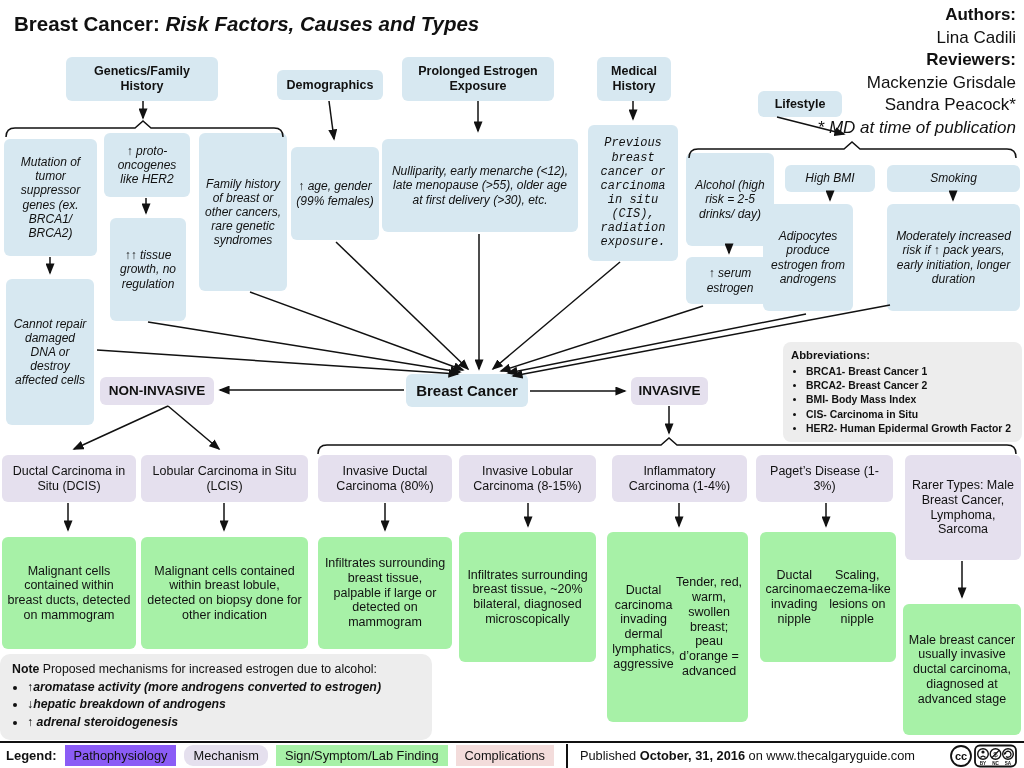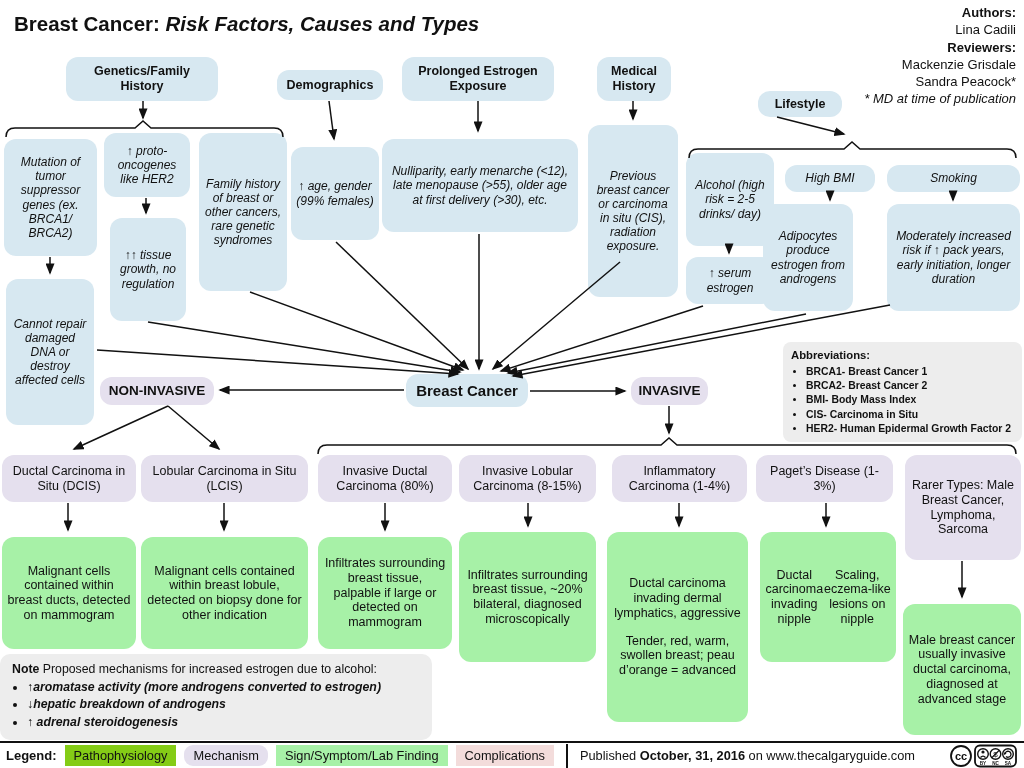--- a/index.html
+++ b/index.html
@@ -1,44 +1,44 @@
 <!DOCTYPE html>
 <html><head>
 <meta charset="utf-8">
 <style>
   html,body{margin:0;padding:0;width:1024px;height:768px;background:#fff;
     font-family:"Liberation Sans","DejaVu Sans",sans-serif;color:#111;overflow:hidden;}
   #canvas{position:relative;width:1024px;height:768px;}
   svg.overlay{position:absolute;left:0;top:0;width:1024px;height:768px;pointer-events:none;}
-  .box{position:absolute;border-radius:12px;display:flex;align-items:center;justify-content:center;
+  .box{position:absolute;border-radius:6px;display:flex;align-items:center;justify-content:center;
        text-align:center;padding:2px 5px;box-sizing:border-box;font-size:12px;line-height:1.18;}
   .blue{background:#d7e8f1;}
   .purple{background:#e5e0ee;}
   .green{background:#a7f1a7;}
   .gray{background:#ededed;}
   .it{font-style:italic;}
   .bd{font-weight:bold;}
   .cat{font-weight:bold;font-size:12.5px;background:#d7e8f1;}
   .type{font-size:12.5px;}
   .sign{font-size:12.5px;}
   .title{position:absolute;left:14px;top:12px;font-size:20.5px;font-weight:bold;}
-  .credits{position:absolute;right:8px;top:4px;text-align:right;font-size:13px;line-height:1.33;}
+  .credits{position:absolute;right:8px;top:4px;text-align:right;font-size:17px;line-height:1.33;}
   .block{display:block;text-align:left;}
   .abbr{font-size:10.4px;line-height:1.38;padding:6px 8px;border-radius:8px;}
   .abbr .h{font-weight:bold;font-size:11.3px;}
   .abbr ul,.note ul{margin:1px 0 0 0;padding-left:15px;list-style:disc;font-weight:bold;}
   .note{font-size:12.3px;line-height:1.4;padding:7px 12px;border-radius:10px;}
   .note .h{font-weight:bold;}
   .note li{font-style:italic;}
   .gap{height:13px;}
   .footer{position:absolute;left:0;top:741px;width:1024px;height:27px;border-top:2px solid #111;
           display:flex;align-items:center;gap:8px;padding:0 6px;box-sizing:border-box;font-size:12.8px;}
   .lg-label{font-weight:bold;font-size:13px;}
   .swatch{padding:3px 9px;}
-  .sw0{background:#84cc16;}
+  .sw0{background:#8b5cf6;}
   .sw1{background:#e5e0ee;border-radius:9px;}
   .sw2{background:#a7f1a7;}
   .sw3{background:#f3dcdb;}
   .vdiv{width:2px;height:24px;background:#111;margin:0 4px;}
   .pub{white-space:nowrap;}
   .ccwrap{margin-left:auto;display:flex;align-items:center;}
 </style>
 </head>
 <body>
 
@@ -61,21 +61,21 @@
   <div class="box cat" style="left:597px;top:57px;width:74px;height:44px;">Medical History</div>
   <div class="box cat" style="left:758px;top:91px;width:84px;height:26px;">Lifestyle</div>
 
   <div class="box blue it" style="left:4px;top:139px;width:93px;height:117px;">Mutation of tumor suppressor genes (ex. BRCA1/ BRCA2)</div>
   <div class="box blue it" style="left:104px;top:133px;width:86px;height:64px;">↑ proto-oncogenes like HER2</div>
   <div class="box blue it" style="left:110px;top:218px;width:76px;height:103px;">↑↑ tissue growth, no regulation</div>
   <div class="box blue it" style="left:199px;top:133px;width:88px;height:158px;">Family history of breast or other cancers, rare genetic syndromes</div>
   <div class="box blue it" style="left:6px;top:279px;width:88px;height:146px;">Cannot repair damaged DNA or destroy affected cells</div>
   <div class="box blue it" style="left:291px;top:147px;width:88px;height:93px;">↑ age, gender (99% females)</div>
   <div class="box blue it" style="left:382px;top:139px;width:196px;height:93px;">Nulliparity, early menarche (&lt;12), late menopause (&gt;55), older age at first delivery (&gt;30), etc.</div>
-  <div class="box blue it" style="left:588px;top:125px;width:90px;height:172px;">Previous breast cancer or carcinoma in situ (CIS), radiation exposure.</div>
+  <div class="box blue it" style="left:588px;top:125px;width:90px;height:136px;font-family:Liberation Mono, monospace;">Previous breast cancer or carcinoma in situ (CIS), radiation exposure.</div>
   <div class="box blue it" style="left:686px;top:153px;width:88px;height:93px;">Alcohol (high risk = 2-5 drinks/ day)</div>
   <div class="box blue it" style="left:686px;top:257px;width:88px;height:47px;">↑ serum estrogen</div>
   <div class="box blue it" style="left:785px;top:165px;width:90px;height:27px;">High BMI</div>
   <div class="box blue it" style="left:763px;top:204px;width:90px;height:107px;">Adipocytes produce estrogen from androgens</div>
   <div class="box blue it" style="left:887px;top:165px;width:133px;height:27px;">Smoking</div>
   <div class="box blue it" style="left:887px;top:204px;width:133px;height:107px;">Moderately increased risk if ↑ pack years, early initiation, longer duration</div>
 
   <div class="box blue bd" style="left:406px;top:374px;width:122px;height:33px;font-size:15px;text-align:right;">Breast Cancer</div>
   <div class="box purple bd" style="left:100px;top:377px;width:114px;height:28px;font-size:13.5px;">NON-INVASIVE</div>
   <div class="box purple bd" style="left:631px;top:377px;width:77px;height:28px;font-size:13.5px;">INVASIVE</div>
@@ -96,21 +96,21 @@
   <div class="box purple type" style="left:318px;top:455px;width:134px;height:47px;">Invasive Ductal Carcinoma (80%)</div>
   <div class="box purple type" style="left:459px;top:455px;width:137px;height:47px;">Invasive Lobular Carcinoma (8-15%)</div>
   <div class="box purple type" style="left:612px;top:455px;width:135px;height:47px;">Inflammatory Carcinoma (1-4%)</div>
   <div class="box purple type" style="left:756px;top:455px;width:137px;height:47px;">Paget’s Disease (1-3%)</div>
   <div class="box purple type" style="left:905px;top:455px;width:116px;height:105px;">Rarer Types: Male Breast Cancer, Lymphoma, Sarcoma</div>
 
   <div class="box green sign" style="left:2px;top:537px;width:134px;height:112px;">Malignant cells contained within breast ducts, detected on mammogram</div>
   <div class="box green sign" style="left:141px;top:537px;width:167px;height:112px;">Malignant cells contained within breast lobule, detected on biopsy done for other indication</div>
   <div class="box green sign" style="left:318px;top:537px;width:134px;height:112px;">Infiltrates surrounding breast tissue, palpable if large or detected on mammogram</div>
   <div class="box green sign" style="left:459px;top:532px;width:137px;height:130px;">Infiltrates surrounding breast tissue, ~20% bilateral, diagnosed microscopically</div>
-  <div class="box green sign" style="left:607px;top:532px;width:141px;height:190px;flex-direction:column;">
+  <div class="box green sign" style="left:607px;top:532px;width:141px;height:190px;flex-direction:row;">
     <div>Ductal carcinoma invading dermal lymphatics, aggressive</div>
     <div class="gap"></div>
     <div>Tender, red, warm, swollen breast; peau d’orange = advanced</div>
   </div>
   <div class="box green sign" style="left:760px;top:532px;width:136px;height:130px;flex-direction:row;">
     <div>Ductal carcinoma invading nipple</div>
     <div class="gap"></div>
     <div>Scaling, eczema-like lesions on nipple</div>
   </div>
   <div class="box green sign" style="left:903px;top:604px;width:118px;height:131px;">Male breast cancer usually invasive ductal carcinoma, diagnosed at advanced stage</div>

